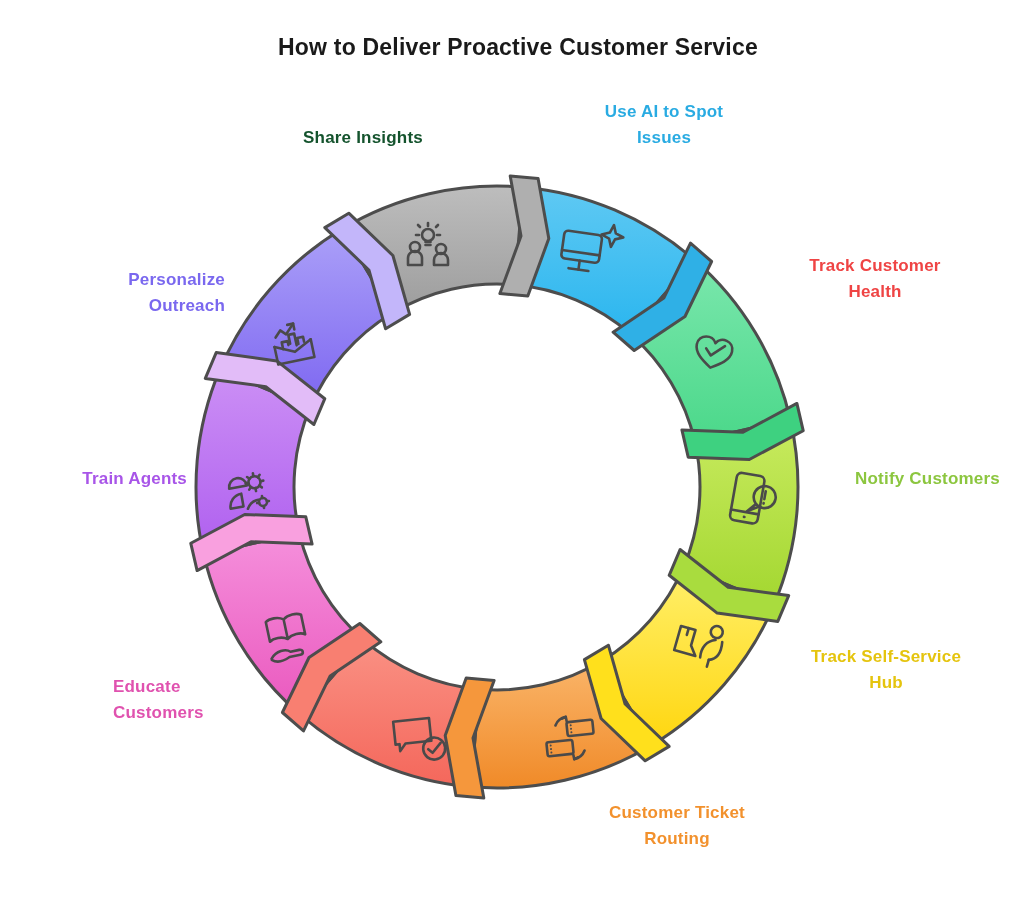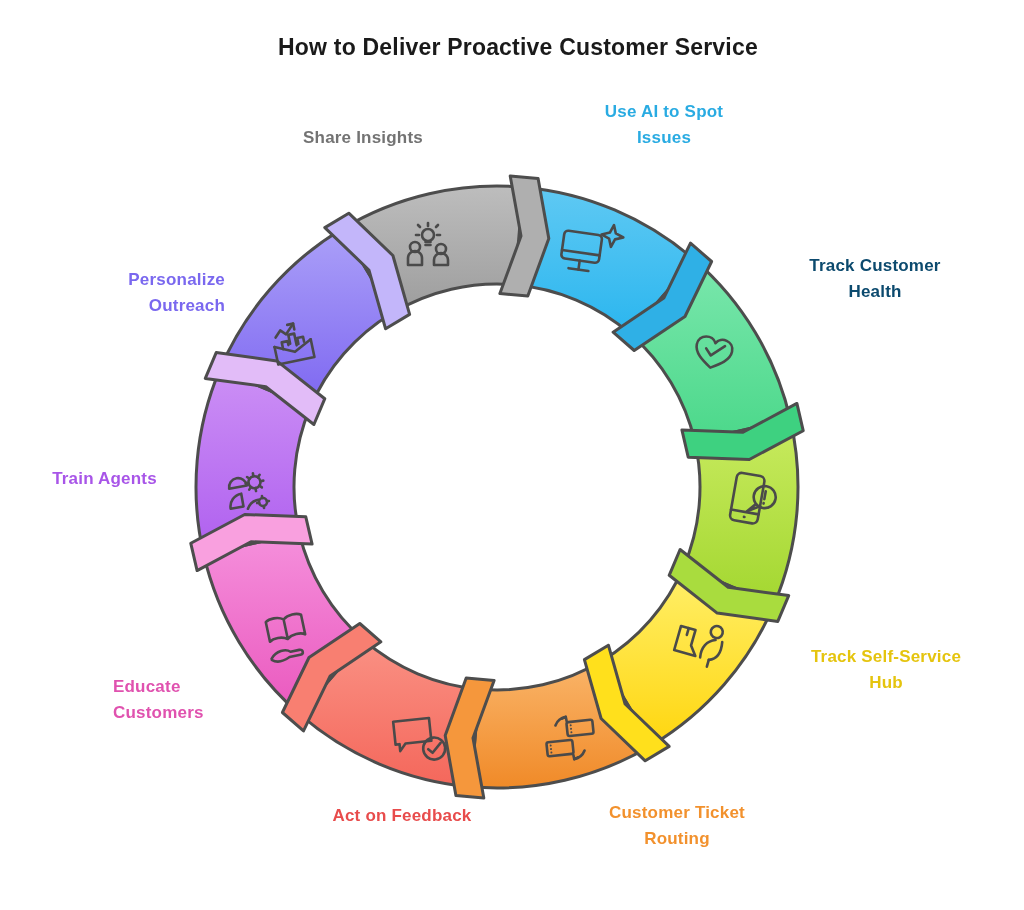--- a/index.html
+++ b/index.html
@@ -204,22 +204,22 @@
         <line x1="0" y1="-27" x2="0" y2="-24"></line>
         <line x1="-8" y1="-23" x2="-10" y2="-25"></line>
         <line x1="8" y1="-23" x2="10" y2="-25"></line>
         <line x1="-9" y1="-15" x2="-12" y2="-15"></line>
         <line x1="9" y1="-15" x2="12" y2="-15"></line>
       </g>
     </g>
   </svg>
 
   <div class="label lbl0" style="color: rgb(41, 171, 226);">Use AI to Spot Issues</div>
-  <div class="label lbl1" style="color: #0c4a6e;">Track Customer Health</div>
+  <div class="label lbl1" style="color: #ef4444;">Track Customer Health</div>
+  <div class="label lbl2" style="color: rgb(140, 198, 63);">Notify Customers</div>
   <div class="label lbl3" style="color: rgb(229, 196, 14);">Track Self-Service Hub</div>
   <div class="label lbl4" style="color: rgb(242, 145, 45);">Customer Ticket Routing</div>
-  <div class="label lbl5" style="color: rgb(232, 76, 76);">Act on Feedback</div>
   <div class="label lbl6" style="color: rgb(224, 82, 175);">Educate Customers</div>
-  <div class="label lbl7" style="color: rgb(168, 85, 232); text-align: center;">Train Agents</div>
+  <div class="label lbl7" style="color: rgb(168, 85, 232);">Train Agents</div>
   <div class="label lbl8" style="color: rgb(122, 104, 239); margin-top: 16px;">Personalize Outreach</div>
-  <div class="label lbl9" style="color: #737373;">Share Insights</div>
+  <div class="label lbl9" style="color: #14532d;">Share Insights</div>
 
 </div>
 
 </body></html>

